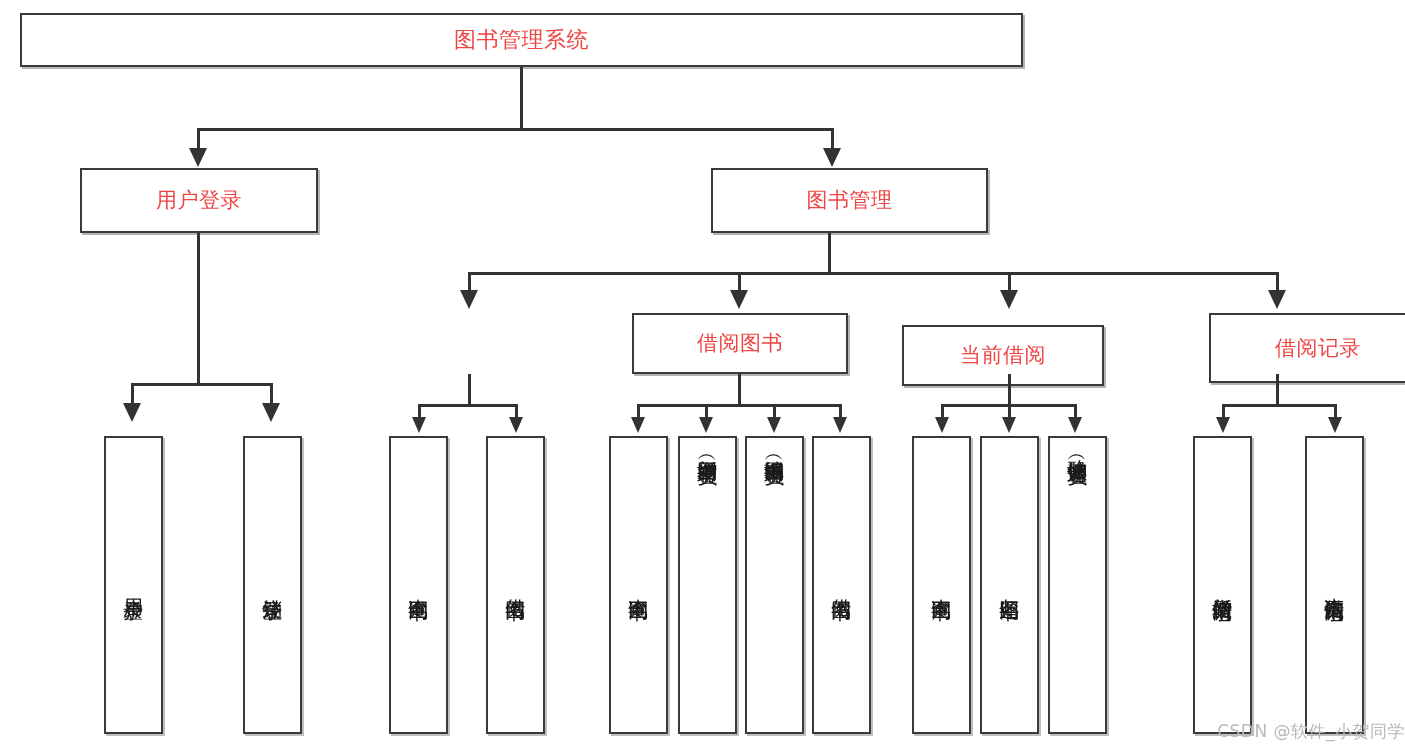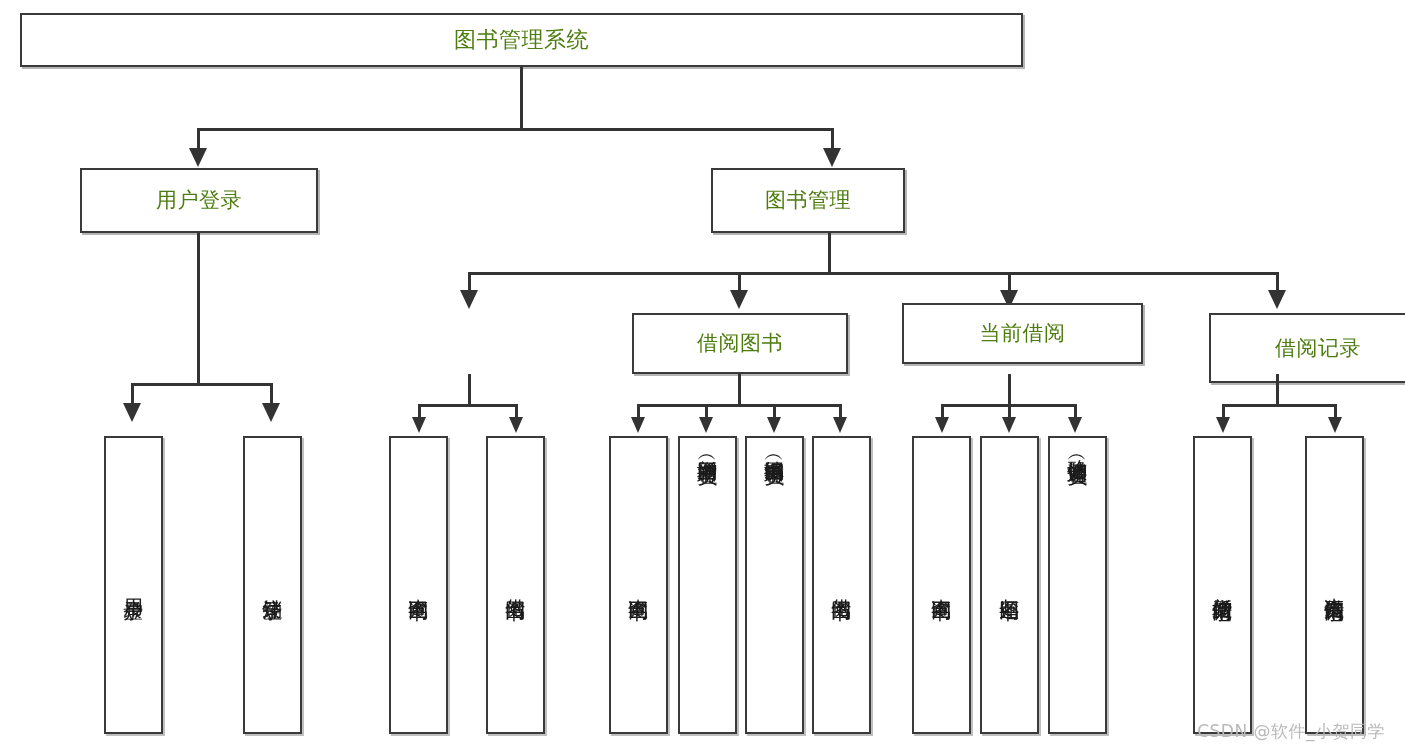--- a/index.html
+++ b/index.html
@@ -27,21 +27,21 @@
     justify-content:center;
     text-align:center;
     line-height:1.25;
   }
   .node.shadow{
     box-shadow:2px 2px 0 0 rgba(120,120,120,.55);
   }
   .node .lbl{
     display:block;
     font-size:21px;
-    color:#4d7c0f;
+    color:#ef4444;
     letter-spacing:.5px;
     white-space:nowrap;
   }
   
   .node.root .lbl{font-size:22px;}
   .node.lvl2 .lbl{font-size:21px;}
 
   
   .leaf{
     position:absolute;
@@ -81,21 +81,21 @@
     border-top:16px solid #333333;
   }
   .arrow.big{
     border-left:9px solid transparent;
     border-right:9px solid transparent;
     border-top:19px solid #333333;
   }
   
   #watermark{
     position:absolute;
-    right:20px;
+    right:0;
     bottom:4px;
     font-size:17px;
     color:#b9b9b9;
     letter-spacing:.5px;
     white-space:nowrap;
     pointer-events:none;
   }
 </style>
 </head>
 <body>
@@ -111,21 +111,21 @@
   <div class="hline" style="left:197px;top:128px;width:637px;height:3px;"></div>
 
   <div class="vline" style="left:197px;top:128px;width:3px;height:22px;"></div>
   <div class="arrow big" style="left:189px;top:148px;"></div>
   <div class="vline" style="left:831px;top:128px;width:3px;height:22px;"></div>
   <div class="arrow big" style="left:823px;top:148px;"></div>
 
   <div class="node lvl1 shadow" style="left:80px;top:168px;width:238px;height:65px;">
     <span class="lbl">用户登录</span>
   </div>
-  <div class="node lvl1 shadow" style="left:711px;top:168px;width:194px;height:65px;">
+  <div class="node lvl1 shadow" style="left:711px;top:168px;width:277px;height:65px;">
     <span class="lbl">图书管理</span>
   </div>
 
   <div class="vline" style="left:197px;top:233px;width:3px;height:153px;"></div>
   <div class="hline" style="left:131px;top:383px;width:139px;height:3px;"></div>
   <div class="vline" style="left:131px;top:383px;width:3px;height:22px;"></div>
   <div class="arrow big" style="left:123px;top:403px;"></div>
   <div class="vline" style="left:270px;top:383px;width:3px;height:22px;"></div>
   <div class="arrow big" style="left:262px;top:403px;"></div>
 
@@ -136,21 +136,21 @@
   <div class="vline" style="left:738px;top:272px;width:3px;height:20px;"></div>
   <div class="arrow big" style="left:730px;top:290px;"></div>
   <div class="vline" style="left:1008px;top:272px;width:3px;height:20px;"></div>
   <div class="arrow big" style="left:1000px;top:290px;"></div>
   <div class="vline" style="left:1276px;top:272px;width:3px;height:20px;"></div>
   <div class="arrow big" style="left:1268px;top:290px;"></div>
 
   <div class="node lvl2 shadow" style="left:632px;top:313px;width:216px;height:61px;">
     <span class="lbl">借阅图书</span>
   </div>
-  <div class="node lvl2 shadow" style="left:902px;top:303px;width:241px;height:61px;">
+  <div class="node lvl2 shadow" style="left:902px;top:325px;width:202px;height:61px;">
     <span class="lbl">当前借阅</span>
   </div>
   <div class="node lvl2 shadow" style="left:1209px;top:313px;width:218px;height:70px;font-family:Liberation Serif, serif;">
     <span class="lbl">借阅记录</span>
   </div>
 
   <div class="vline" style="left:468px;top:374px;width:3px;height:32px;"></div>
   <div class="hline" style="left:418px;top:404px;width:100px;height:3px;"></div>
   <div class="vline" style="left:418px;top:404px;width:3px;height:14px;"></div>
   <div class="arrow" style="left:412px;top:417px;"></div>

